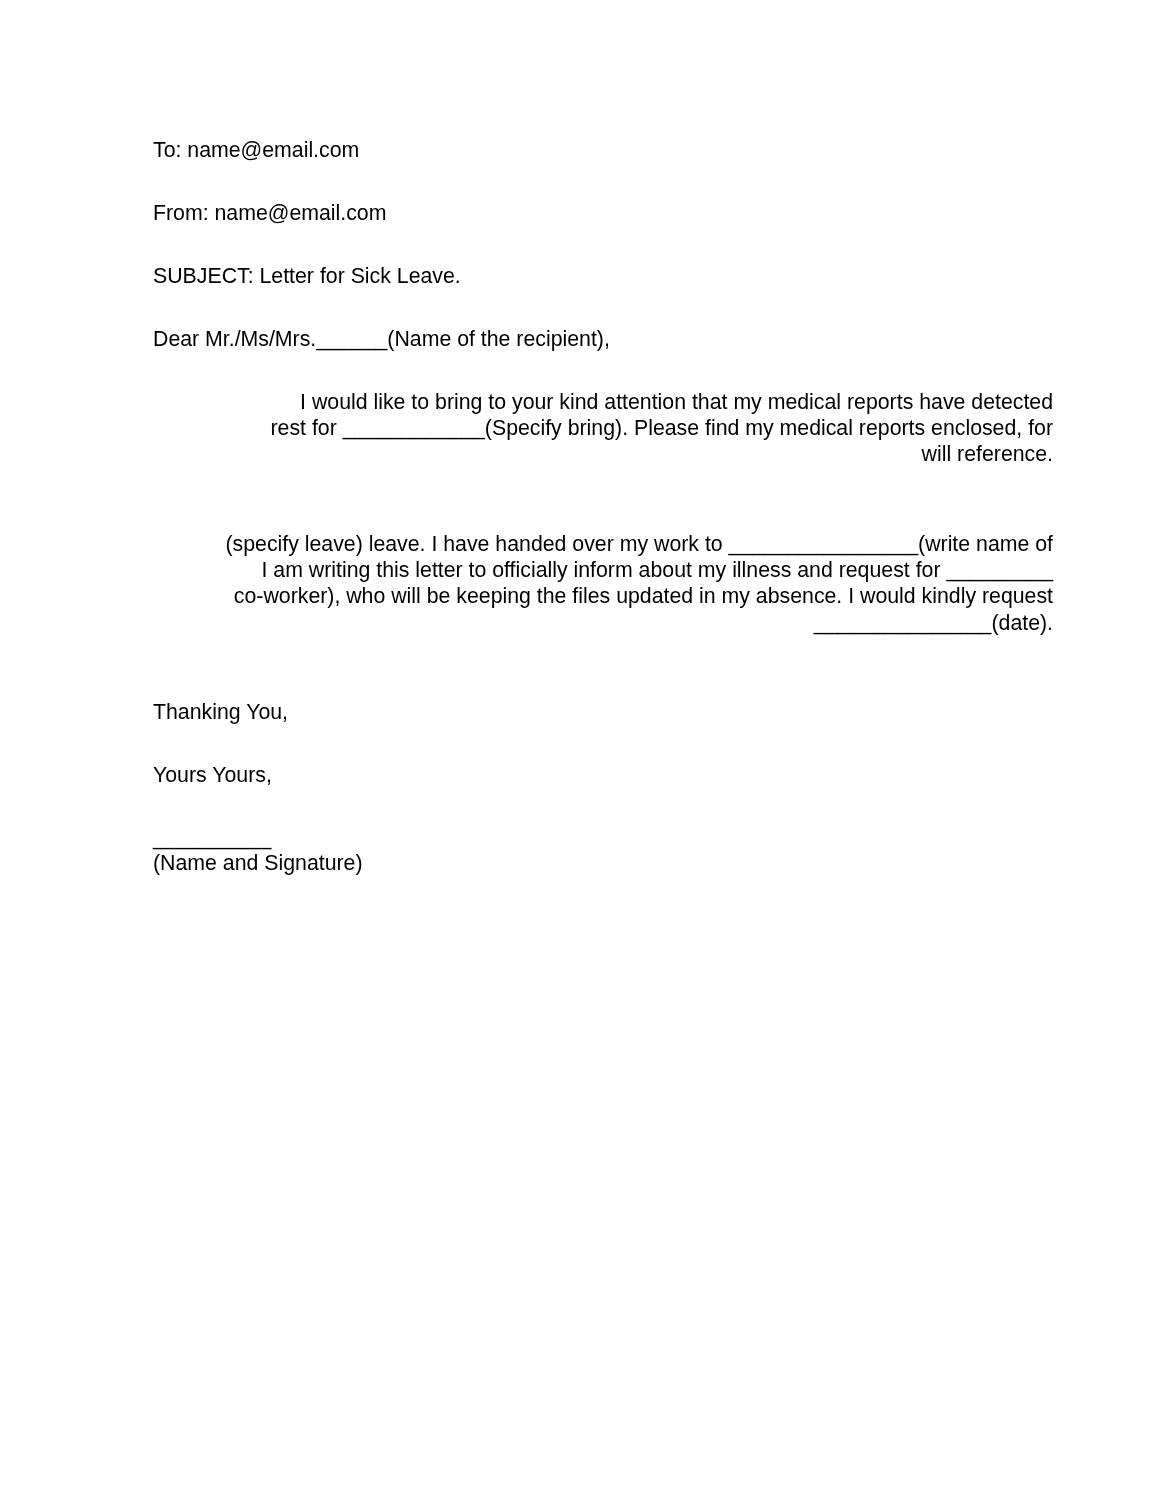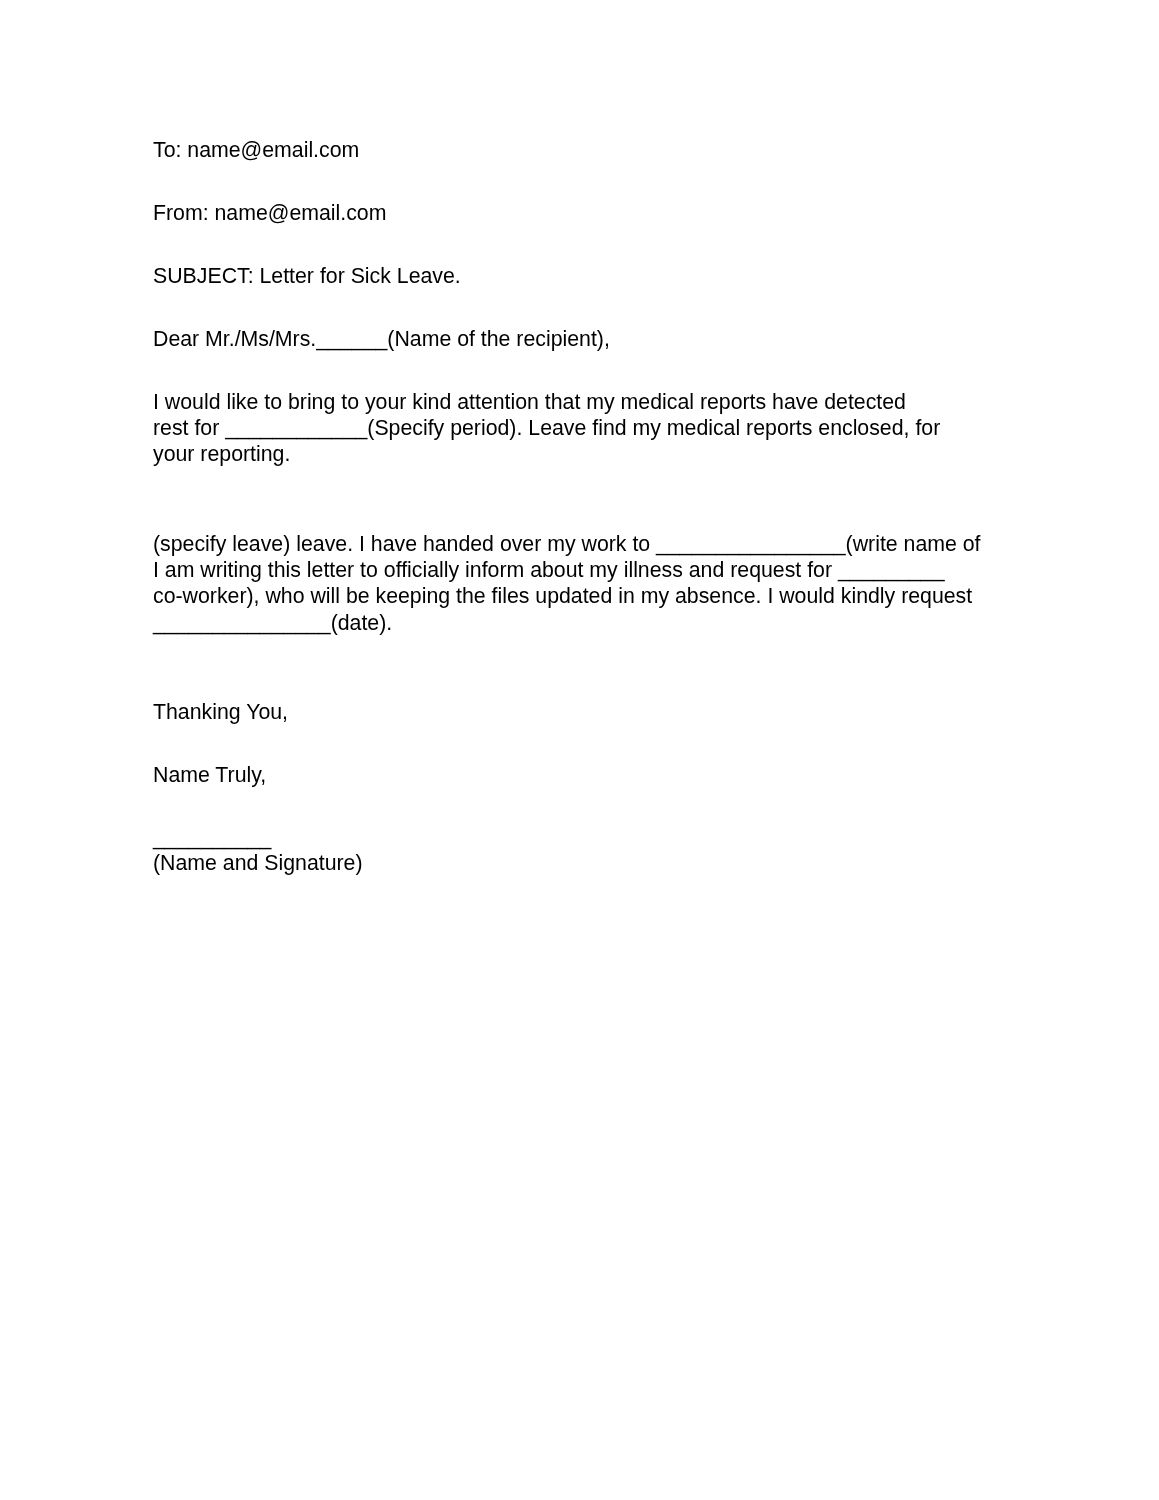--- a/index.html
+++ b/index.html
@@ -4,42 +4,42 @@
 <style>
   html, body { margin: 0; padding: 0; background: #ffffff; }
   body { width: 1159px; height: 1500px; position: relative; overflow: hidden; }
   .page {
     position: absolute; left: 0; top: 0; width: 1159px; height: 1500px;
     background: #ffffff; color: #000000;
     font-family: "Liberation Sans", sans-serif;
     font-size: 21.3px; line-height: 26.2px; margin-left: 16px;
   }
   .line { position: absolute; left: 137px; white-space: pre; }
-  .para { position: absolute; left: 137px; width: 900px; }
+  .para { position: absolute; left: 137px; width: 900px; text-align: right; }
   .para .ln { display: block; white-space: pre; }
 </style>
 </head>
 <body>
 
 <div class="page">
   <div class="line" style="top:137px">To: name@email.com</div>
   <div class="line" style="top:200px">From: name@email.com</div>
   <div class="line" style="top:263px">SUBJECT: Letter for Sick Leave.</div>
   <div class="line" style="top:326px">Dear Mr./Ms/Mrs.______(Name of the recipient),</div>
 
   <div class="para" style="top:389px">
     <span class="ln">I would like to bring to your kind attention that my medical reports have detected</span>
-    <span class="ln">rest for ____________(Specify period). Leave find my medical reports enclosed, for</span>
-    <span class="ln">your reporting.</span>
+    <span class="ln">rest for ____________(Specify bring). Please find my medical reports enclosed, for</span>
+    <span class="ln">will reference.</span>
   </div>
 
   <div class="para" style="top:531px">
     <span class="ln">(specify leave) leave. I have handed over my work to ________________(write name of</span>
     <span class="ln">I am writing this letter to officially inform about my illness and request for _________</span>
     <span class="ln">co-worker), who will be keeping the files updated in my absence. I would kindly request</span>
     <span class="ln">_______________(date).</span>
   </div>
 
   <div class="line" style="top:699px">Thanking You,</div>
-  <div class="line" style="top:762px">Name Truly,</div>
+  <div class="line" style="top:762px">Yours Yours,</div>
   <div class="line" style="top:825px">__________</div>
   <div class="line" style="top:850px">(Name and Signature)</div>
 </div>
 
 </body></html>

